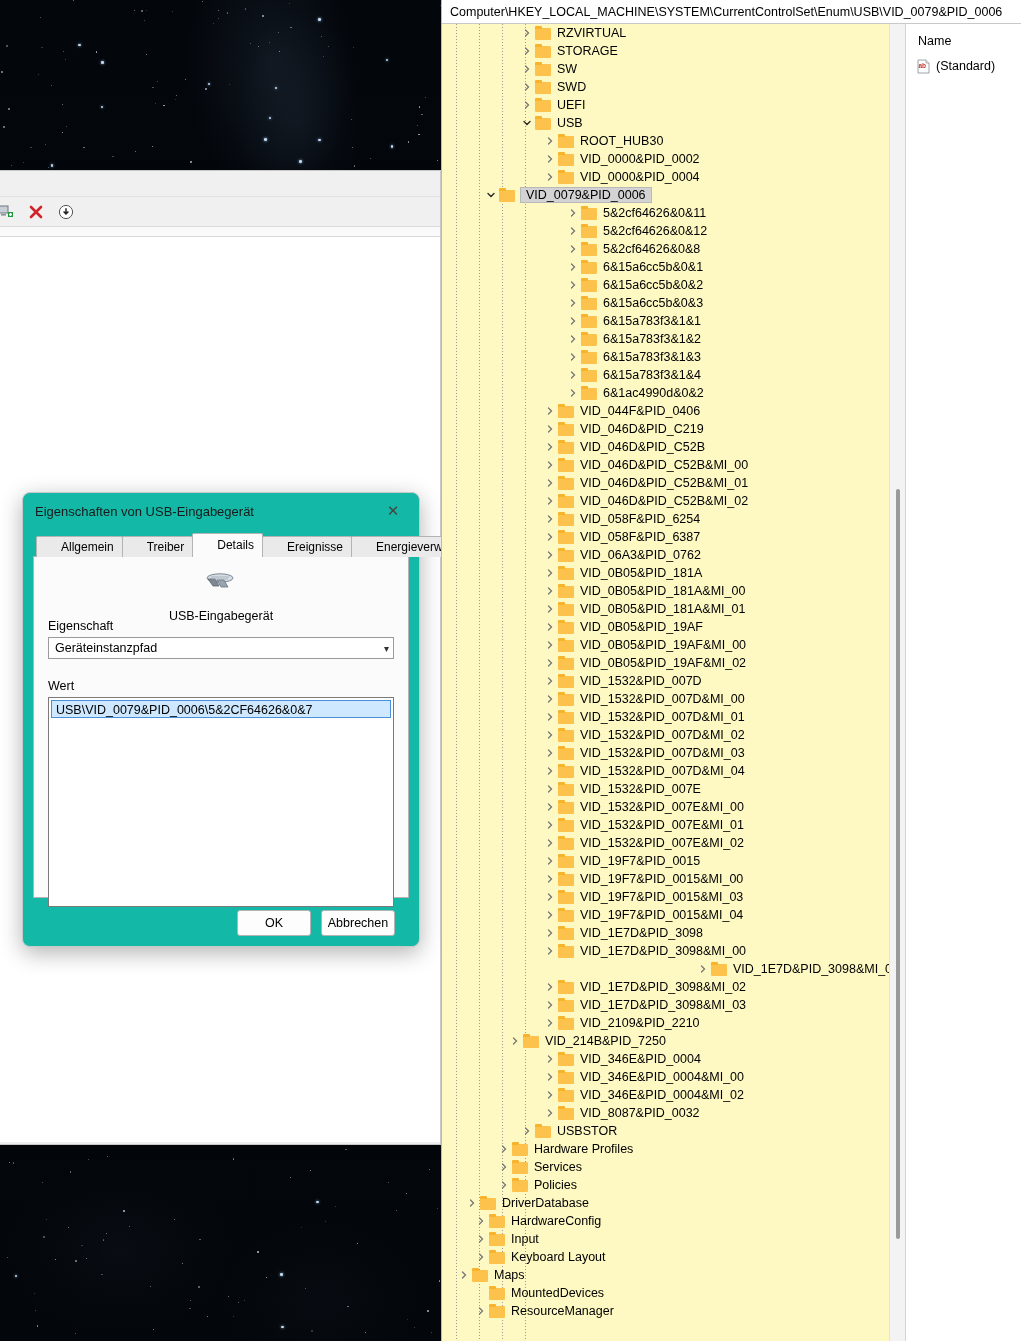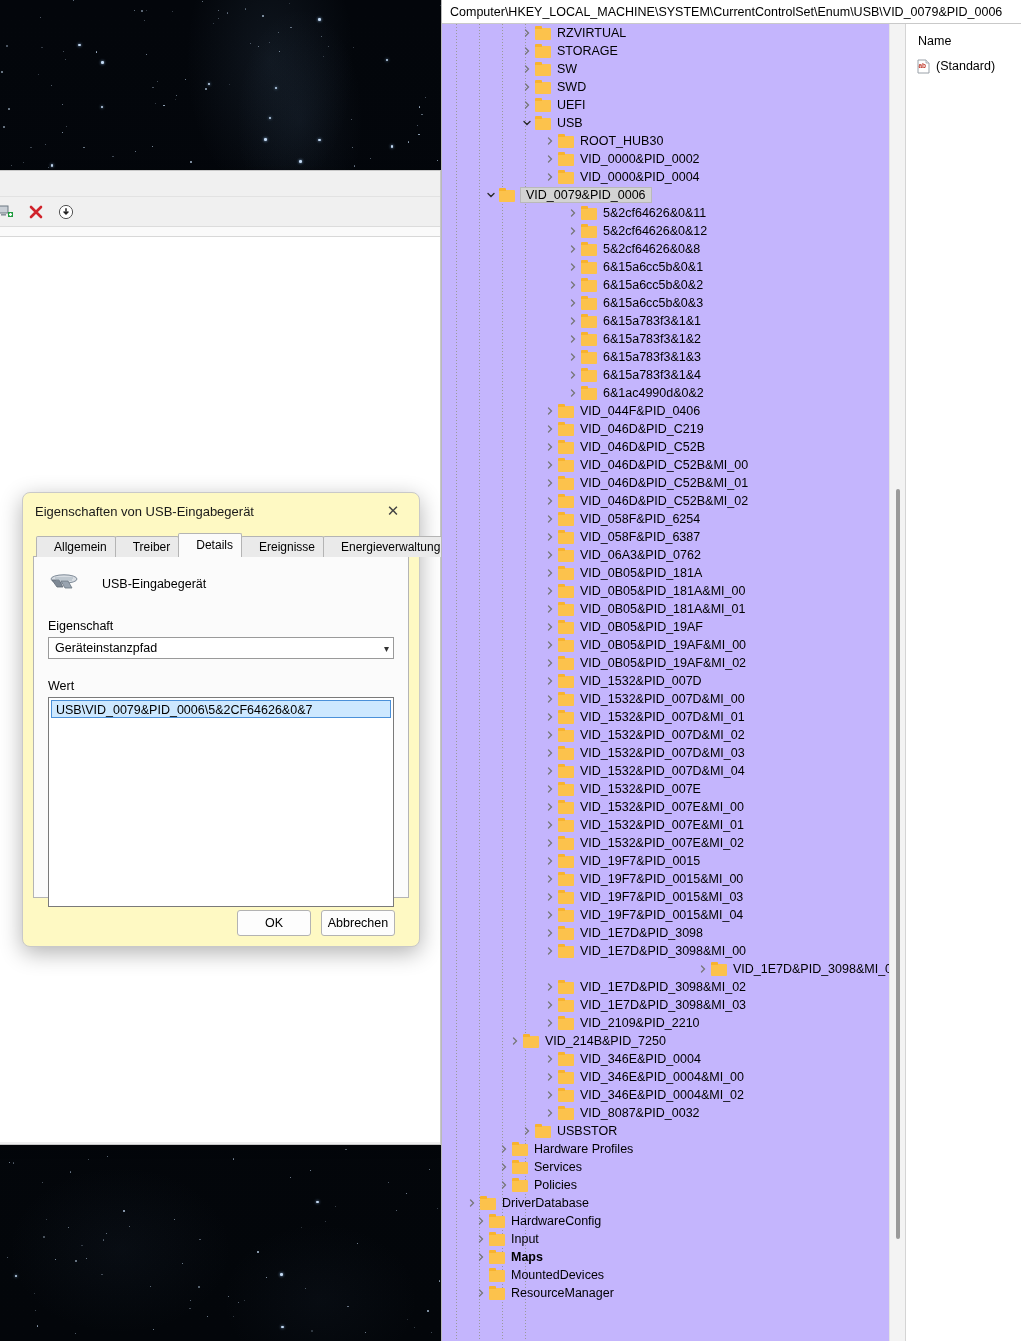--- a/index.html
+++ b/index.html
@@ -39,45 +39,45 @@
   .devmgr-listhdr { height: 10px; background: #fafafa; border-bottom: 1px solid #d8d8d8; }
   .devmgr-list { background: #ffffff; height: 905px; padding-top: 8px; }
   .dm-row {
     height: 18px; line-height: 18px; font-size: 12.5px; color: #000;
     padding-left: 0px; white-space: nowrap;
   }
 
   
   .dlg {
     position: absolute; left: 22px; top: 492px; width: 398px; height: 455px;
-    background: #fef9c3; border: 1px solid #c9c9c9; border-radius: 8px;
+    background: #14b8a6; border: 1px solid #c9c9c9; border-radius: 8px;
     box-shadow: 0 6px 22px rgba(0,0,0,.30);
   }
   .dlg-title {
     height: 36px; display: flex; align-items: center;
     padding: 0 6px 0 12px; font-size: 13px; color: #1a1a1a;
   }
   .dlg-title-text { flex: 1; }
   .dlg-close {
     width: 40px; height: 30px; display: flex; align-items: center; justify-content: center;
     color: #444; font-size: 15px;
   }
   .dlg-body { padding: 4px 10px 0 10px; }
   .tabs { display: flex; align-items: flex-end; height: 24px; padding-left: 3px; }
   .tab {
-    font-size: 12px; color: #000; padding: 3px 8px 3px 17px;
+    font-size: 12px; color: #000; padding: 3px 8px 3px 24px;
     border: 1px solid #b4b4b4; border-bottom: none; background: #eaeaea;
     margin-right: -1px; border-radius: 2px 2px 0 0; height: 21px; line-height: 15px;
   }
   .tab.active { background: #fbfbfb; height: 24px; line-height: 17px; position: relative; z-index: 2; }
   .tabpanel {
     border: 1px solid #b4b4b4; background: #fbfbfb; height: 342px;
     margin-top: -1px; padding: 12px 14px;
   }
-  .dev-head { display: flex; align-items: center; gap: 20px; height: 30px; }
+  .dev-head { display: flex; align-items: center; gap: 12px; height: 30px; flex-direction: column; }
   .dev-name { font-size: 12.5px; color: #000; }
   .field-label { font-size: 12.5px; color: #000; margin-top: 20px; margin-bottom: 4px; }
   .combo {
     height: 22px; border: 1px solid #9a9a9a; background: #fff;
     display: flex; align-items: center; padding: 0 4px 0 6px; font-size: 12.5px; color: #000;
   }
   .combo-val { flex: 1; }
   .combo-arrow { color: #333; font-size: 10px; }
   .value-box {
     margin-top: 4px; height: 210px; border: 1px solid #7a7a7a; background: #fff;
@@ -100,21 +100,21 @@
     position: absolute; left: 441px; top: 0; width: 580px; height: 1341px;
     background: #ffffff; border-left: 1px solid #b9b9b9;
   }
   .addrbar {
     height: 24px; background: #ffffff; border-bottom: 1px solid #c9c9c9;
     display: flex; align-items: center; padding-left: 8px;
     font-size: 12.5px; color: #000; white-space: nowrap;
   }
   .reg-split { display: flex; height: 1317px; }
   .reg-tree {
-    width: 464px; position: relative; background: #c4b5fd; overflow: hidden;
+    width: 464px; position: relative; background: #fef9c3; overflow: hidden;
     border-right: 1px solid #d4d4d4;
   }
   .reg-vals { flex: 1; background: #fff; padding-top: 6px; }
   .val-hdr {
     font-size: 12.5px; color: #000; padding: 4px 0 6px 12px; height: 26px;
   }
   .val-row { display: flex; align-items: center; gap: 5px; padding-left: 10px; height: 20px; }
   .val-name { font-size: 12.5px; color: #000; }
   .ab-icon {
     width: 15px; height: 15px; display: inline-block; position: relative;
@@ -1022,21 +1022,30 @@
             </div>
             <div class="tnode" style="padding-left: 31px;">
               <span class="chev">
                 <svg width="10" height="10" viewBox="0 0 10 10">
                   <path d="M3.5 2 L6.5 5 L3.5 8" stroke="#767676" stroke-width="1.3" fill="none" stroke-linecap="round"></path>
                 </svg>
               </span>
               <span class="folder"></span>
               <span class="tlabel">Input</span>
             </div>
-            <div class="tnode" style="padding-left: 31px; font-weight: bold;">
+            <div class="tnode" style="padding-left: 31px;">
+              <span class="chev">
+                <svg width="10" height="10" viewBox="0 0 10 10">
+                  <path d="M3.5 2 L6.5 5 L3.5 8" stroke="#767676" stroke-width="1.3" fill="none" stroke-linecap="round"></path>
+                </svg>
+              </span>
+              <span class="folder"></span>
+              <span class="tlabel">Keyboard Layout</span>
+            </div>
+            <div class="tnode" style="padding-left: 14px;">
               <span class="chev">
                 <svg width="10" height="10" viewBox="0 0 10 10">
                   <path d="M3.5 2 L6.5 5 L3.5 8" stroke="#767676" stroke-width="1.3" fill="none" stroke-linecap="round"></path>
                 </svg>
               </span>
               <span class="folder"></span>
               <span class="tlabel">Maps</span>
             </div>
             <div class="tnode" style="padding-left: 31px;">
               <span class="chev"></span>

